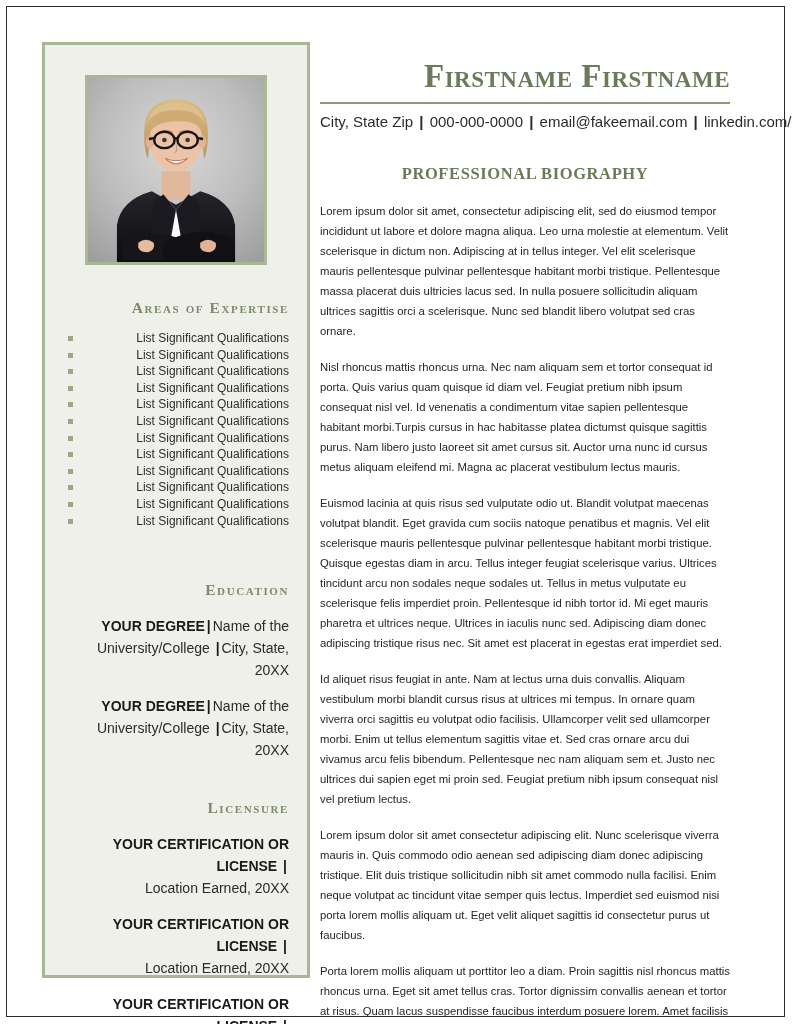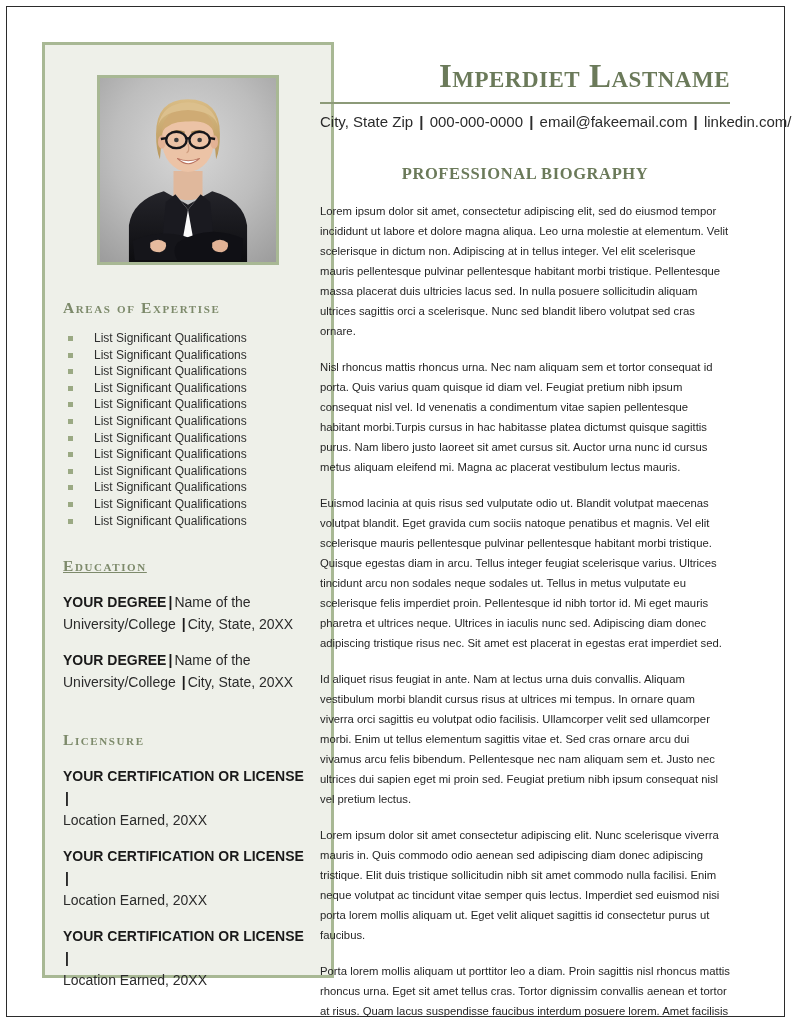--- a/index.html
+++ b/index.html
@@ -33,25 +33,26 @@
     box-sizing: border-box;
     border: 1px solid #2b2b2b;
     pointer-events: none;
   }
 
   
   .sidebar {
     position: absolute;
     left: 42px;
     top: 42px;
-    width: 292px;
+    width: 268px;
     height: 936px;
     box-sizing: border-box;
     background: #eef0e9;
     border: 3px solid #a8b894;
+    text-align: right;
   }
 
   .photo-wrap {
     margin: 30px auto 0 auto;
     width: 182px;
     height: 190px;
     box-sizing: border-box;
     border: 3px solid #a8b894;
     background: #cfcfcf;
     overflow: hidden;
@@ -66,21 +67,21 @@
   .section-head {
     font-family: "Liberation Serif", serif;
     font-variant: small-caps;
     font-weight: 700;
     font-size: 15.5px;
     letter-spacing: 1.6px;
     color: #7d8a6b;
     margin: 0;
   }
   .sec-expertise { margin-top: 34px; }
-  .sec-education { margin-top: 28px; text-decoration: underline; }
+  .sec-education { margin-top: 52px; }
   .sec-licensure { margin-top: 38px; }
 
   .bullet-list {
     list-style: none;
     margin: 13px 0 0 0;
     padding: 0;
   }
   .bullet-list li {
     position: relative;
     padding-left: 31px;
@@ -289,21 +290,21 @@
       <div class="entry">
         <span class="strong">YOUR CERTIFICATION OR LICENSE</span> <span class="sep">|</span><br>
         <span>Location Earned, 20XX</span>
       </div>
 
     </div>
   </div>
 
   <div class="main">
 
-    <h1 class="name-title">Imperdiet Lastname</h1>
+    <h1 class="name-title">Firstname Firstname</h1>
 
     <div class="rule"></div>
 
     <div class="contact">
       <span>City, State Zip</span>
       <span class="bar">|</span>
       <span>000-000-0000</span>
       <span class="bar">|</span>
       <span>email@fakeemail.com</span>
       <span class="bar">|</span>

